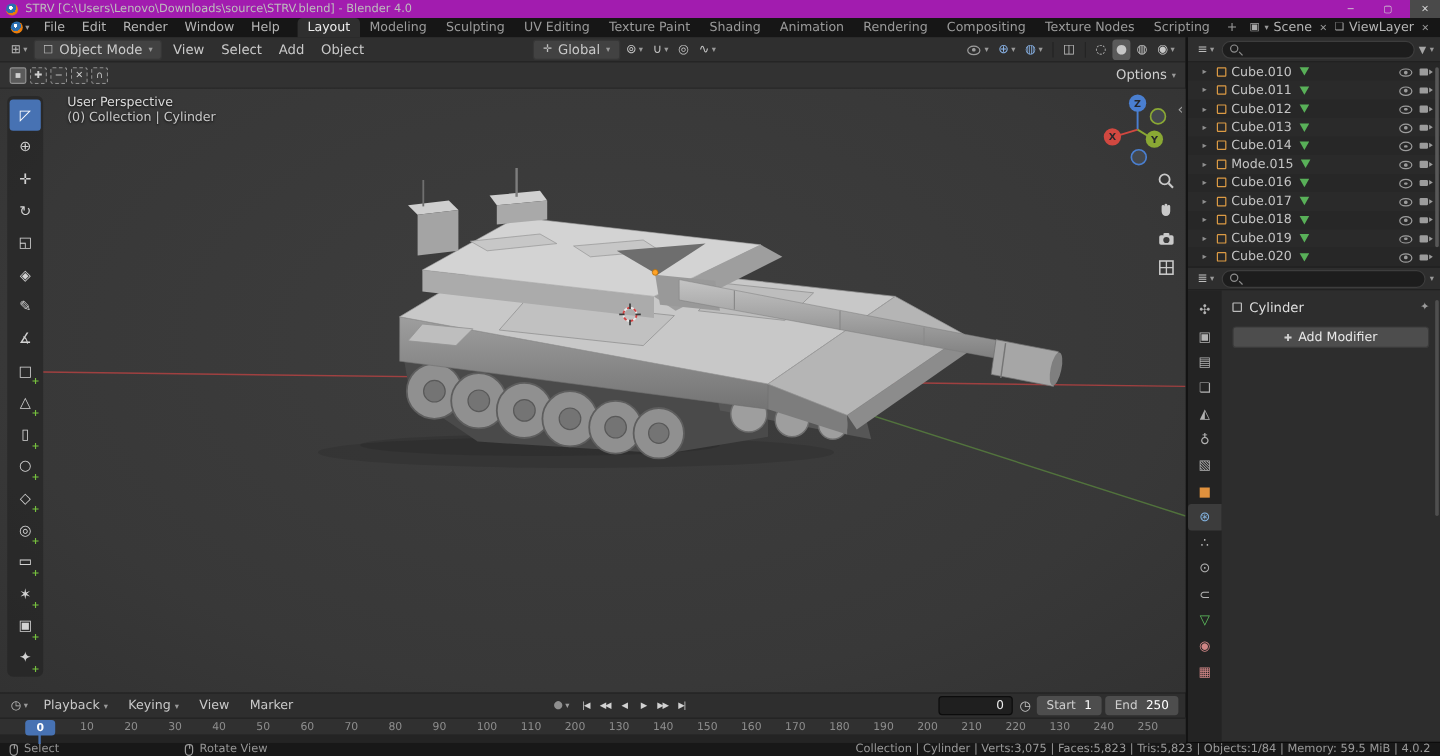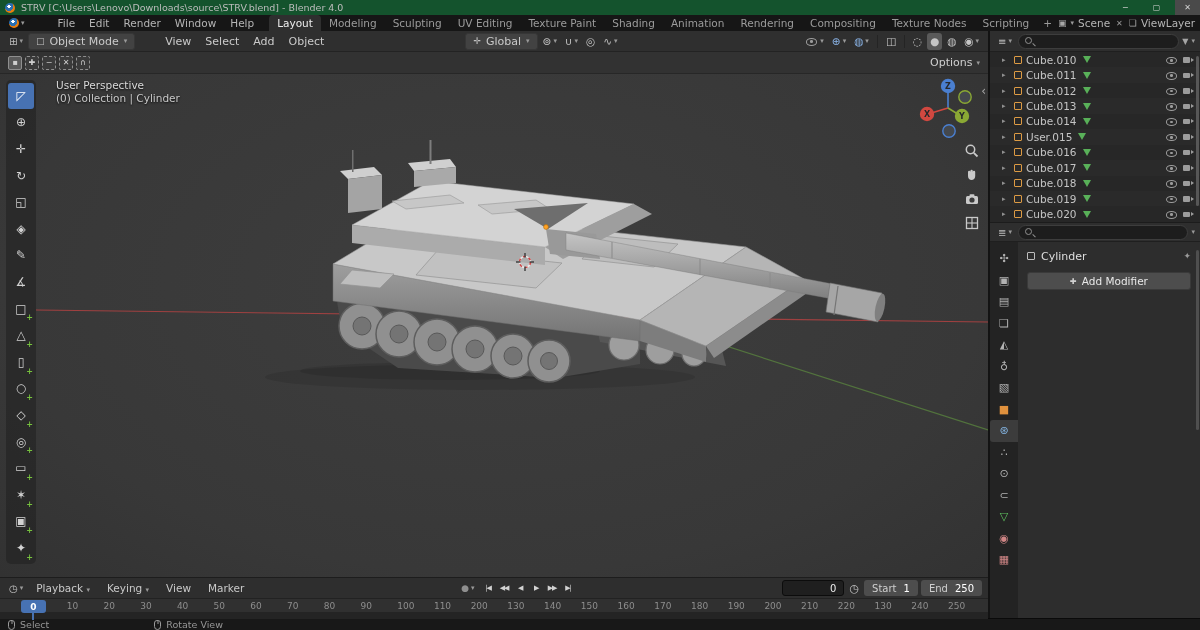--- a/index.html
+++ b/index.html
@@ -1,32 +1,32 @@
 <!DOCTYPE html>
 <html><head>
 <meta charset="utf-8">
 <style>
   * { margin:0; padding:0; box-sizing:border-box; font-family:"DejaVu Sans","Liberation Sans",sans-serif; }
   html,body { width:1200px; height:630px; overflow:hidden; }
   body { background:#1e1e1e; color:#c8c8c8; font-size:11px; display:flex; flex-direction:column; }
 
   
-  .titlebar { height:15px; background:#14532d; display:flex; align-items:center; padding:0 0 0 5px; gap:6px; font-size:9.5px; color:#bdbdbd; flex:none; }
+  .titlebar { height:15px; background:#a21caf; display:flex; align-items:center; padding:0 0 0 5px; gap:6px; font-size:9.5px; color:#bdbdbd; flex:none; }
   .blogo { width:10px; height:10px; border-radius:50%; flex:none;
            background:radial-gradient(circle at 40% 35%, #ffffff 0 17%, #2b6fb0 18% 50%, #e87d0d 51%); }
   .titletext { white-space:nowrap; overflow:hidden; }
   .tspacer { flex:1; }
   .wbtn { width:25px; height:15px; display:flex; align-items:center; justify-content:center; font-size:8px; color:#d4d4d4; }
   .wbtn.close { background:#4a4a4a; }
 
   
   .menubar { height:16px; background:#161616; display:flex; align-items:center; padding:0 4px; font-size:10.5px; color:#b5b5b5; flex:none; }
   .blogo2 { display:flex; align-items:center; gap:2px; padding:0 5px; }
   .menu { padding:0 7px; white-space:nowrap; }
-  .menus { display:flex;margin-left:21px; }
+  .menus { display:flex; }
   .tabs { display:flex; margin-left:8px; height:16px;text-align:right; }
   .tab { height:16px; line-height:16px; padding:0 8px; border-radius:4px 4px 0 0; color:#9b9b9b; white-space:nowrap; }
   .tab.active { background:#2f2f2f; color:#ececec; }
   .tabadd { padding:0 6px; color:#9b9b9b; }
   .mbright { margin-left:auto; display:flex; align-items:center; gap:4px; padding-right:3px; }
   .mbicon { font-size:9px; color:#a8a8a8; }
   .caret { font-size:7px; color:#9a9a9a; }
   .xicon { font-size:8px; color:#9a9a9a; padding:0 2px; }
 
   
@@ -568,21 +568,21 @@
           <span class="ocube"></span>
           <span>Cube.014</span>
           <span class="omesh"></span>
           <span class="ofill"></span>
           <span class="ieye"></span>
           <span class="icamico"></span>
         </div>
           <div class="orow">
           <span class="oarrow">▸</span>
           <span class="ocube"></span>
-          <span>User.015</span>
+          <span>Mode.015</span>
           <span class="omesh"></span>
           <span class="ofill"></span>
           <span class="ieye"></span>
           <span class="icamico"></span>
         </div>
           <div class="orow">
           <span class="oarrow">▸</span>
           <span class="ocube"></span>
           <span>Cube.016</span>
           <span class="omesh"></span>
@@ -706,13 +706,14 @@
     </div>
   </div>
 </div>
 
 <div class="statusbar">
   <span class="imouse"></span>
   <span>Select</span>
   <span class="hintgap"></span>
   <span class="imouse"></span>
   <span>Rotate View</span>
+  <span class="stats">Collection | Cylinder | Verts:3,075 | Faces:5,823 | Tris:5,823 | Objects:1/84 | Memory: 59.5 MiB | 4.0.2</span>
 </div>
 
 </body></html>

